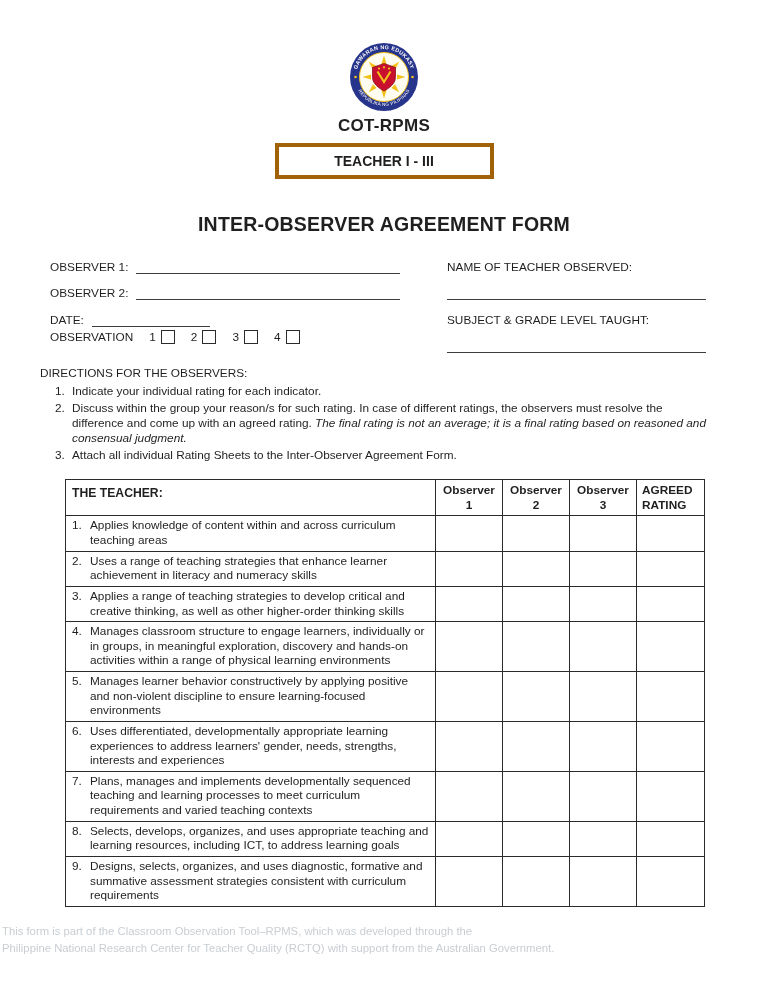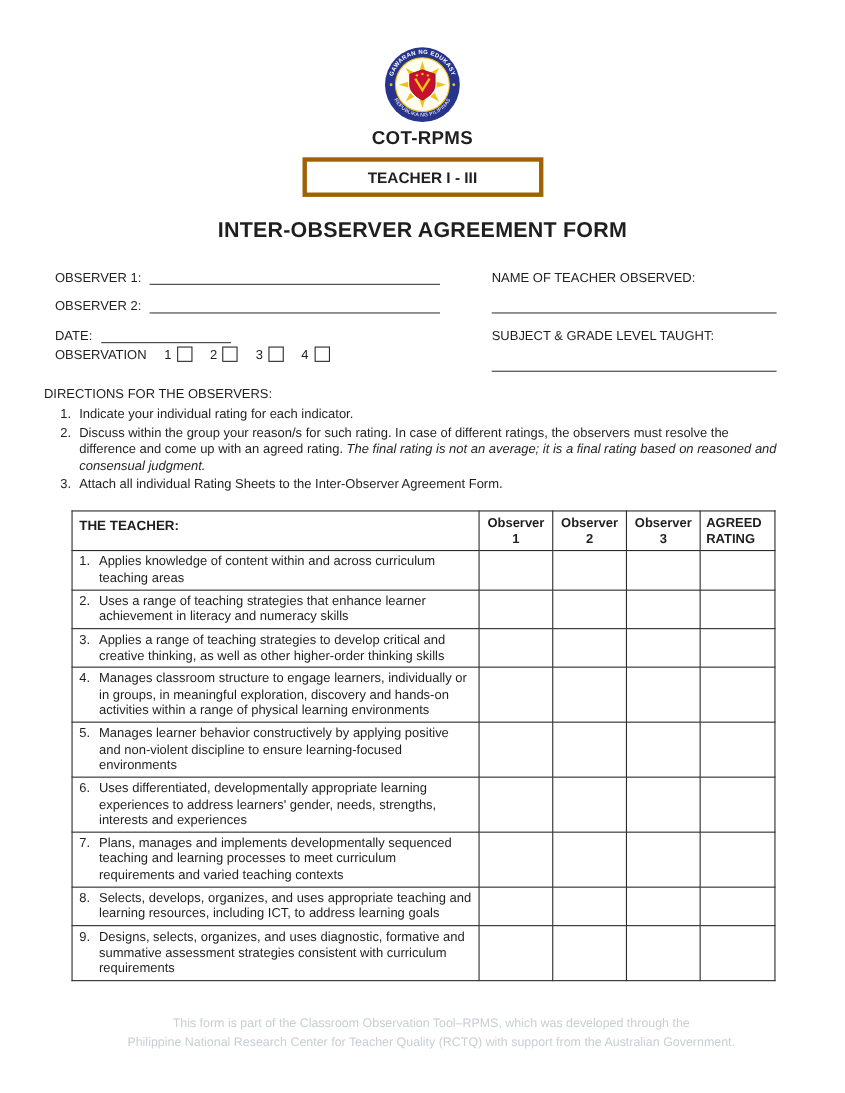--- a/index.html
+++ b/index.html
@@ -6,21 +6,21 @@
   body{width:768px;height:994px;background:#ffffff;color:#1f1f1f;
        font-family:"Liberation Sans","DejaVu Sans",sans-serif;}
   .page{position:relative;width:768px;height:994px;overflow:hidden;
         padding-top:42px;box-sizing:border-box;background:#fff;}
 
   .logo-row{display:flex;justify-content:center;}
 
   .cot-title{margin-top:4px;text-align:center;font-size:17px;font-weight:700;letter-spacing:.3px;}
   .band-box{width:219px;margin:7px auto 0;border:4px solid #a16207;text-align:center;
             font-size:14px;font-weight:700;padding:6px 0;box-sizing:border-box;}
-  .form-title{margin-top:19px;text-align:center;font-size:19.5px;font-weight:700;letter-spacing:.2px;}
+  .form-title{margin-top:34px;text-align:center;font-size:19.5px;font-weight:700;letter-spacing:.2px;}
 
   .fields{display:flex;margin-top:14px;padding:0 50px;font-size:11.8px;}
   .col-left{width:397px;flex:none;}
   .col-right{flex:1;padding-right:12px;}
   .frow{height:26.5px;display:flex;align-items:flex-end;padding-bottom:3px;box-sizing:border-box;}
   .flabel{white-space:nowrap;}
   .blank{display:inline-block;border-bottom:1px solid #3c3c3c;height:2px;}
   .blank.obs{width:264px;margin-left:8px;}
   .blank.date{width:118px;margin-left:8px;}
   .blank.full{width:100%;}
@@ -36,21 +36,21 @@
 
   table.rating{border-collapse:collapse;margin:16px 0 0 65px;table-layout:fixed;font-size:11.8px;}
   table.rating th, table.rating td{border:1px solid #2b2b2b;vertical-align:top;box-sizing:border-box;}
   th.h-teacher{text-align:left;vertical-align:middle;font-size:12.2px;padding:6px;}
   th.h-obs{text-align:center;font-weight:700;white-space:pre-line;line-height:1.25;padding:3px 2px;margin-top:16px;}
   th.h-agreed{text-align:left;font-weight:700;white-space:pre-line;line-height:1.25;padding:3px 5px;}
   td.cell-ind{position:relative;padding:2px 6px 3px 24px;line-height:1.24;}
   .ind-num{position:absolute;left:6px;top:2px;}
   td.cell-rate{background:#fff;}
 
-  .footer{position:absolute;left:16px;right:0;bottom:38px;text-align:center;
+  .footer{position:absolute;left:2px;right:0;bottom:38px;text-align:left;
           font-size:11.3px;line-height:1.45;color:var(--footer-gray,#c9ced3);}
 </style>
 </head>
 <body>
 
 <div class="page">
 
   <div class="logo-row">
     <svg width="70" height="70" viewBox="0 0 70 70" aria-hidden="true">
       <circle cx="35" cy="35" r="34" style="fill:var(--seal-blue,#27348b)"></circle>

